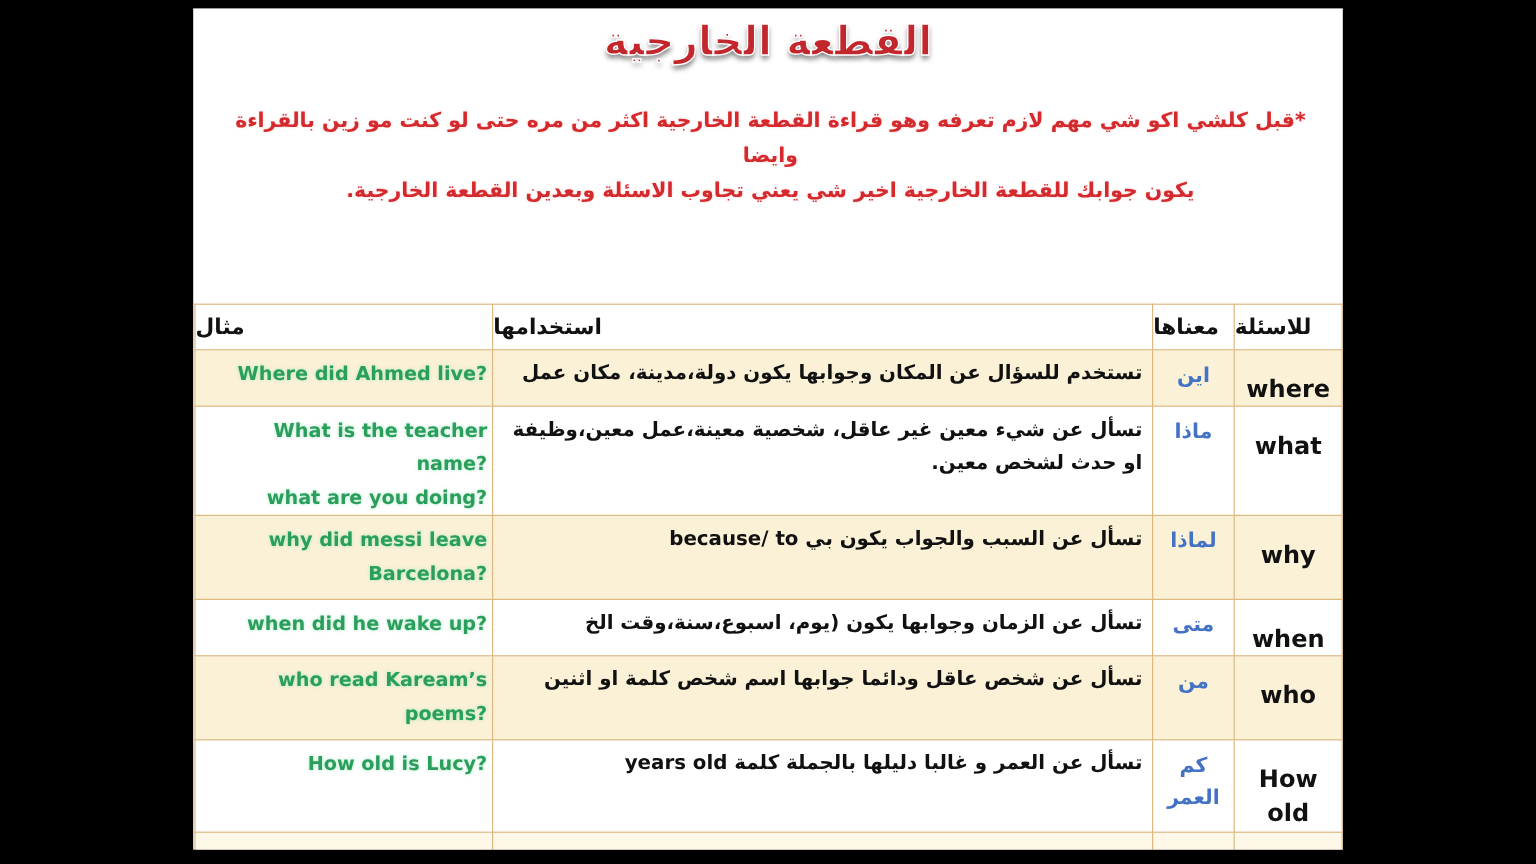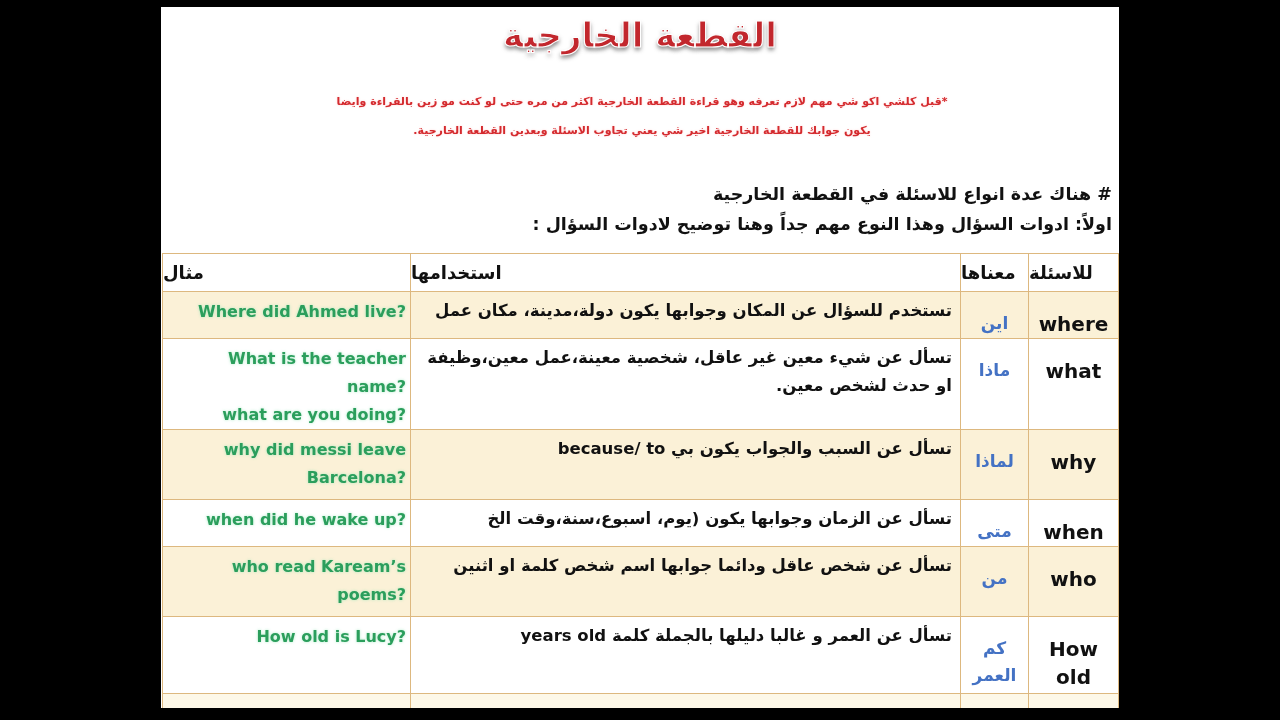--- a/index.html
+++ b/index.html
@@ -15,21 +15,21 @@
     text-align: center; direction: rtl;
     font-size: 34px; font-weight: bold; color: #c2272d;
     -webkit-text-stroke: 1.1px #ffffff;
     text-shadow: 0 3px 4px rgba(110,110,110,0.85);
     letter-spacing: 1px;
   }
   
   .intro-red {
     position: absolute; top: 80px; left: 10px; right: 6px;
     direction: rtl; text-align: center;
-    color: #d42a2e; font-weight: bold; font-size: 11px; line-height: 29px;
+    color: #d42a2e; font-weight: bold; font-size: 17px; line-height: 29px;
     text-shadow: 0 0 2px rgba(255,170,170,0.55);
   }
   
   .intro-black {
     position: absolute; top: 172px; left: 10px; right: 7px;
     direction: rtl; text-align: right;
     color: #111; font-weight: bold; font-size: 17.5px; line-height: 30px;
   }
   
   table.qwords {
@@ -56,21 +56,21 @@
     background: #ffffff; color: #111; font-weight: bold; font-size: 18px;
     text-align: left; vertical-align: middle;
   }
   td.tool {
     color: #111; font-weight: bold; font-size: 20px; line-height: 28px;
     text-align: center; vertical-align: top; padding-top: 18px;
     direction: ltr; font-family: "DejaVu Sans", sans-serif;
   }
   td.meaning {
     color: #4472c4; font-weight: bold; font-size: 17px; line-height: 27px;
-    text-align: center; vertical-align: top; padding-top: 18px;
+    text-align: center; vertical-align: top; padding-top: 8px;
   }
   td.usage {
     color: #111; font-weight: bold; font-size: 16.5px; line-height: 28px;
     text-align: right; vertical-align: top; padding: 5px 8px 0 6px;
     direction: rtl;
     margin-left: 24px;
   }
   td.example {
     direction: ltr; text-align: right; vertical-align: top;
     color: #2b9e5c; font-weight: bold; font-size: 16px; line-height: 28px;
@@ -83,24 +83,20 @@
 
 <div class="stage">
 
   <div class="title">القطعة الخارجية</div>
 
   <div class="intro-red">
     <div>*قبل كلشي اكو شي مهم لازم تعرفه وهو قراءة القطعة الخارجية اكثر من مره حتى لو كنت مو زين بالقراءة وايضا</div>
     <div>يكون جوابك للقطعة الخارجية اخير شي يعني تجاوب الاسئلة وبعدين القطعة الخارجية.</div>
   </div>
 
-  <div class="intro-black">
-    <div># هناك عدة انواع للاسئلة في القطعة الخارجية</div>
-    <div>اولاً:  ادوات السؤال وهذا النوع مهم جداً وهنا توضيح لادوات السؤال :</div>
-  </div>
 
   <table class="qwords">
     <colgroup>
       <col class="c-tool">
         <col class="c-meaning">
         <col class="c-usage">
         <col class="c-example">
     </colgroup>
     <tbody>
         <tr class="hdr">

